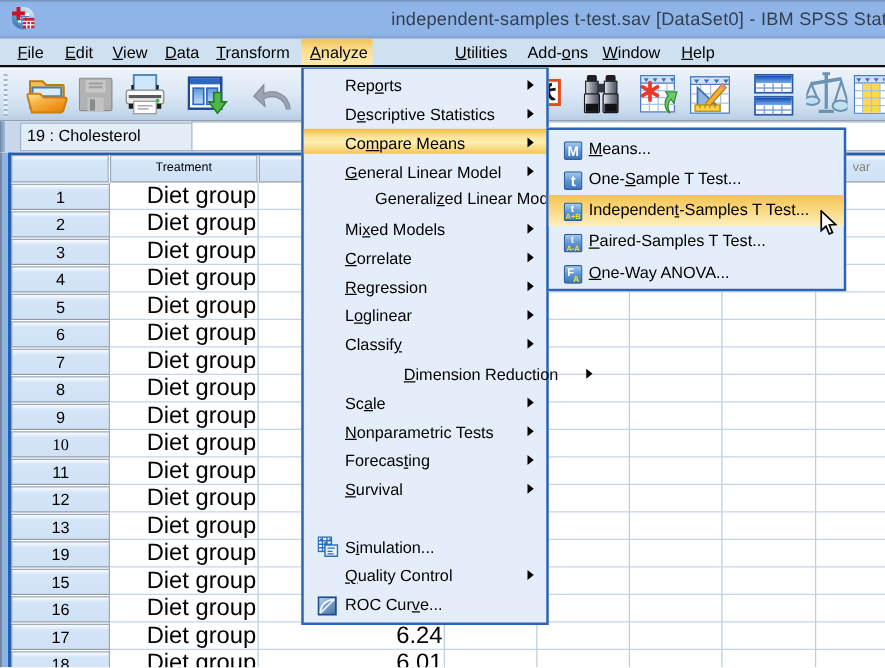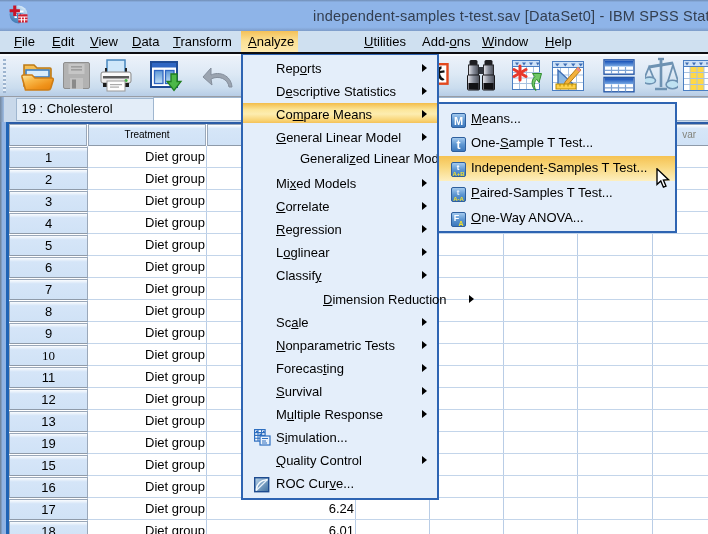--- a/index.html
+++ b/index.html
@@ -57,21 +57,21 @@
   font-size:10px; line-height:20px; text-align:center; color:#000;
 }
 .rowhdr {
   position:absolute; left:9px; width:79px; height:21px;
   background:linear-gradient(#fafcfe 0%, #d5e5f8 20%, #d0e2f6 100%);
   border:1px solid #9aa8ba; border-bottom-color:#8e9aa9;
   font-size:13px; line-height:19px; text-align:center; color:#000;
 }
 .vline { position:absolute; width:1px; background:#b9cde6; }
 .hline { position:absolute; height:1px; background:#c3d5ea; left:88px; }
-.dcell { position:absolute; font-size:13px; color:#000; text-align:right; line-height:22px; }
+.dcell { position:absolute; font-size:19px; color:#000; text-align:right; line-height:22px; }
 
 #menu {
   left:241px; top:54px; width:198px; height:446px;
   background:#e4eefa; border:2px solid #2e64b2; border-top:1px solid #2e64b2;
 }
 .menu-item { position:absolute; left:0; width:194px; height:23px; font-size:13px; line-height:23px; color:#000; }
 .menu-item .txt { position:absolute; left:33px; top:0; }
 .menu-item .arr { position:absolute; right:10px; top:7px; width:0; height:0; border-left:5px solid #000; border-top:4.5px solid transparent; border-bottom:4.5px solid transparent; }
 #menu-hl {
   position:absolute; left:0px; top:48px; width:194px; height:20px;
@@ -425,24 +425,20 @@
         <span class="arr"></span>
       </div>
       <div class="menu-item" style="top:301.71000000000004px;">
         <span class="txt">Forecas<u>t</u>ing</span>
         <span class="arr"></span>
       </div>
       <div class="menu-item" style="top:324.78000000000003px;">
         <span class="txt"><u>S</u>urvival</span>
         <span class="arr"></span>
       </div>
-      <div class="menu-item" style="top:347.85px;">
-        <span class="txt">M<u>u</u>ltiple Response</span>
-        <span class="arr"></span>
-      </div>
       <div class="menu-item" style="top:370.92px;">
         <span class="txt">S<u>i</u>mulation...</span>
       </div>
       <div class="menu-item" style="top:393.99px;">
         <span class="txt"><u>Q</u>uality Control</span>
         <span class="arr"></span>
       </div>
       <div class="menu-item" style="top:417.06px;">
         <span class="txt">ROC Cur<u>v</u>e...</span>
       </div>

